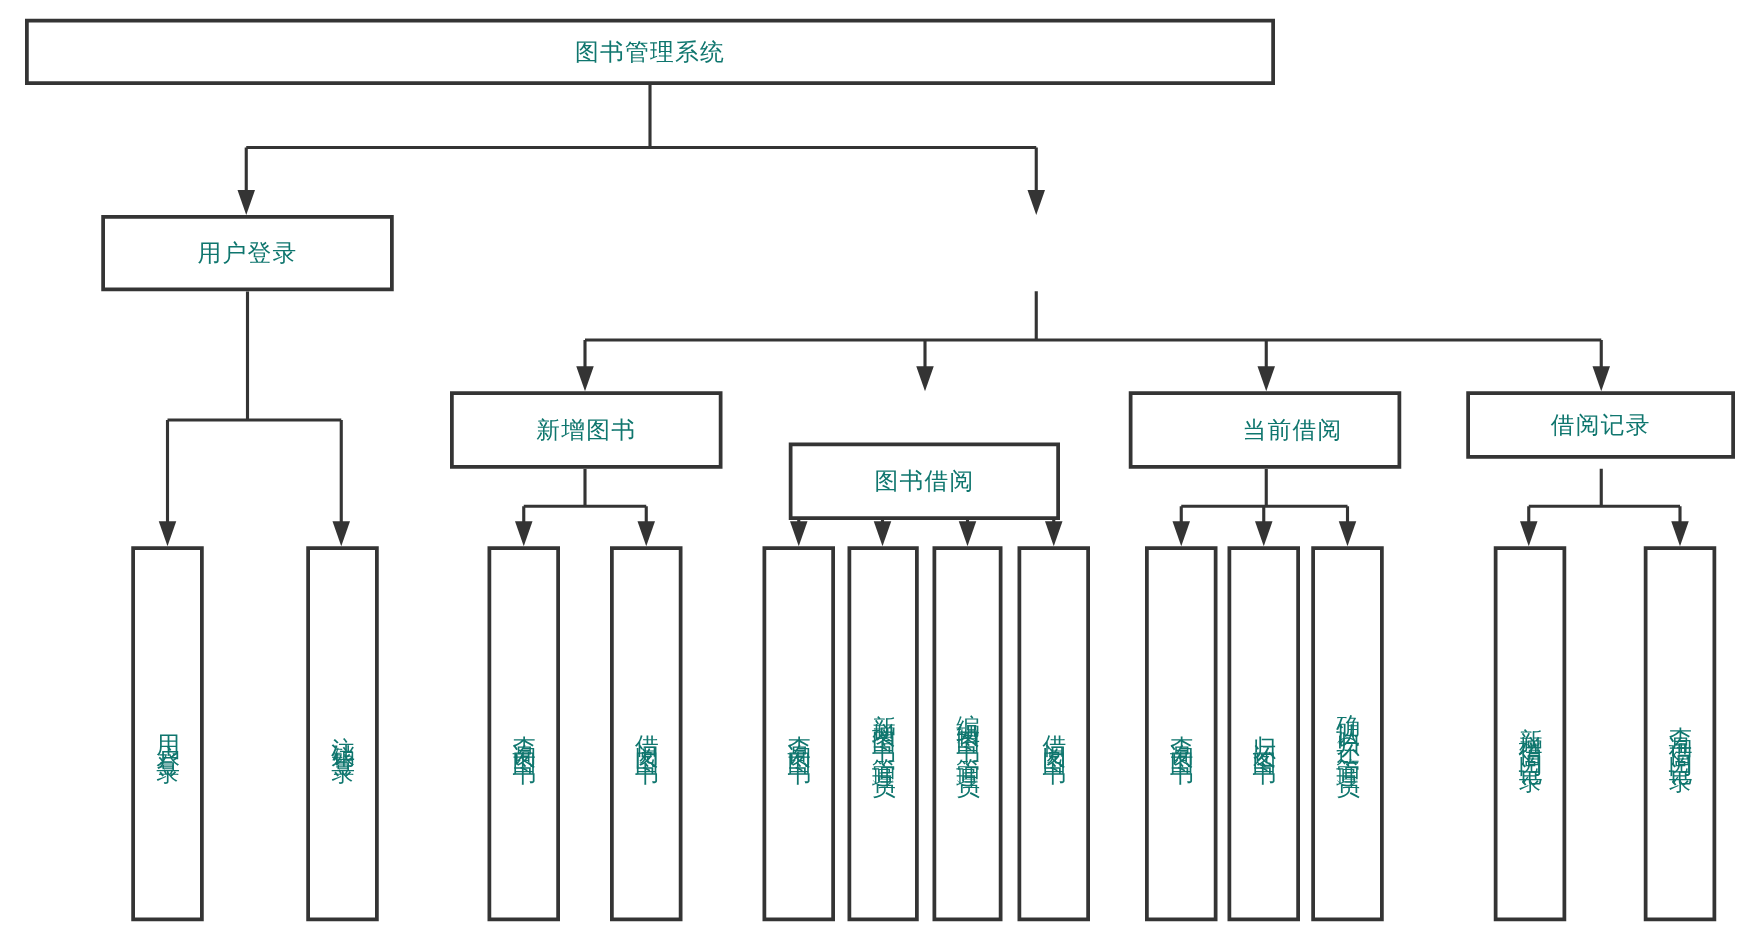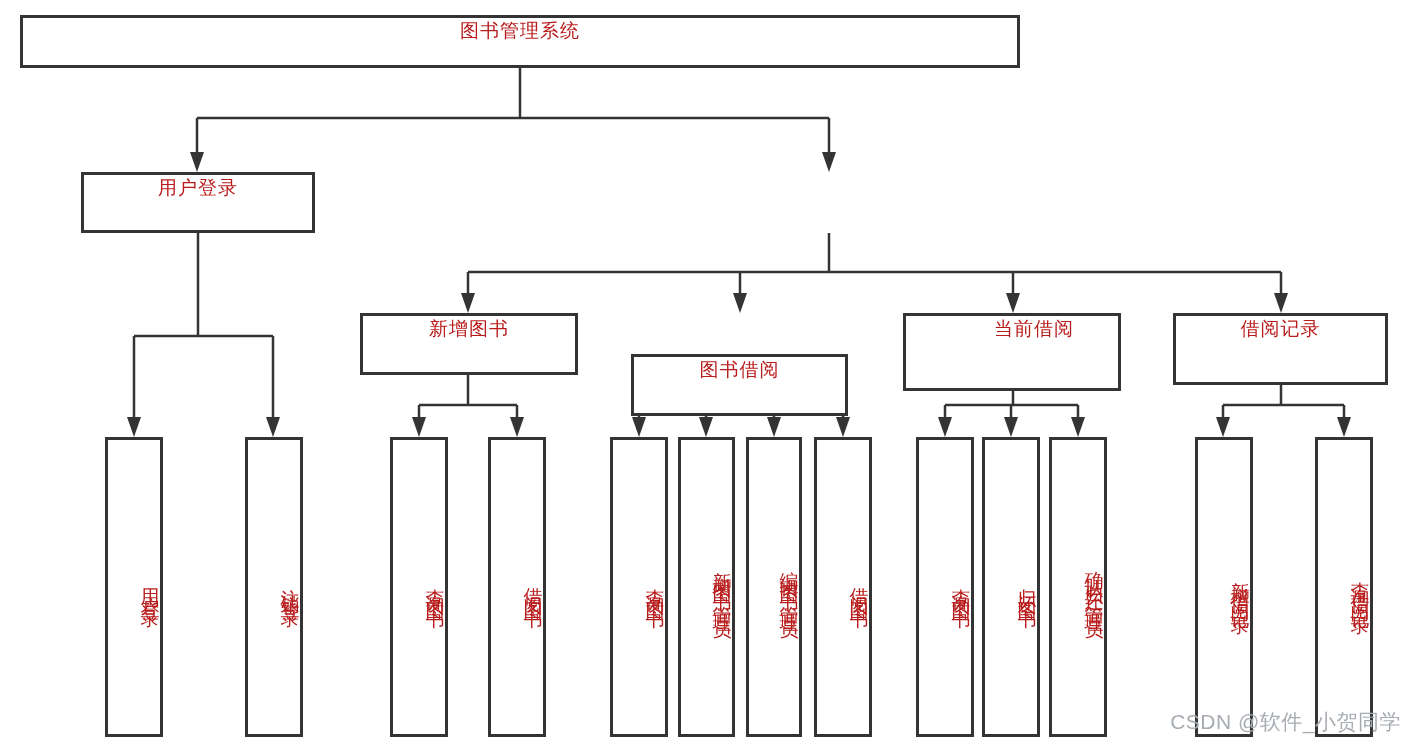--- a/index.html
+++ b/index.html
@@ -10,23 +10,23 @@
     background: #ffffff;
     font-family: "Liberation Sans", "DejaVu Sans", sans-serif;
     overflow: hidden;
   }
   svg.wires { position: absolute; left: 0; top: 0; z-index: 1; }
   .node {
     position: absolute;
     box-sizing: border-box;
     border: 3px solid #343434;
     background: #ffffff;
-    color: #b91c1c;
+    color: #0f766e;
     display: flex;
-    align-items: flex-start;
+    align-items: center;
     justify-content: center;
     z-index: 2;
   }
   .h-node {
     font-size: 19px;
     letter-spacing: 1px;
     text-align: center;
   }
   .v-node {
     writing-mode: vertical-rl;
@@ -117,24 +117,24 @@
   <div class="node h-node" style="left:81px; top:172px; width:234px; height:61px;">
     <span>用户登录</span>
   </div>
 
   <div class="node h-node" style="left:360px; top:313px; width:218px; height:62px;">
     <span>新增图书</span>
   </div>
   <div class="node h-node" style="left:631px; top:313px; width:217px; height:62px;margin-top:41px;">
     <span>图书借阅</span>
   </div>
-  <div class="node h-node" style="left:903px; top:313px; width:218px; height:78px;padding-left:44px;">
+  <div class="node h-node" style="left:903px; top:313px; width:218px; height:62px;padding-left:44px;">
     <span>当前借阅</span>
   </div>
-  <div class="node h-node" style="left:1173px; top:313px; width:215px; height:72px;">
+  <div class="node h-node" style="left:1173px; top:313px; width:215px; height:54px;">
     <span>借阅记录</span>
   </div>
 
   <div class="node v-node" style="left:105px; top:437px; width:58px; height:300px;">
     <span>用户登录</span>
   </div>
   <div class="node v-node" style="left:245px; top:437px; width:58px; height:300px;">
     <span>注销登录</span>
   </div>
 
@@ -168,15 +168,14 @@
     <span>确认归还（管理员）</span>
   </div>
 
   <div class="node v-node" style="left:1195px; top:437px; width:58px; height:300px;">
     <span>新增借阅记录</span>
   </div>
   <div class="node v-node" style="left:1315px; top:437px; width:58px; height:300px;">
     <span>查询借阅记录</span>
   </div>
 
-  <div class="watermark">CSDN @软件_小贺同学</div>
 
 </div>
 
 </body></html>

